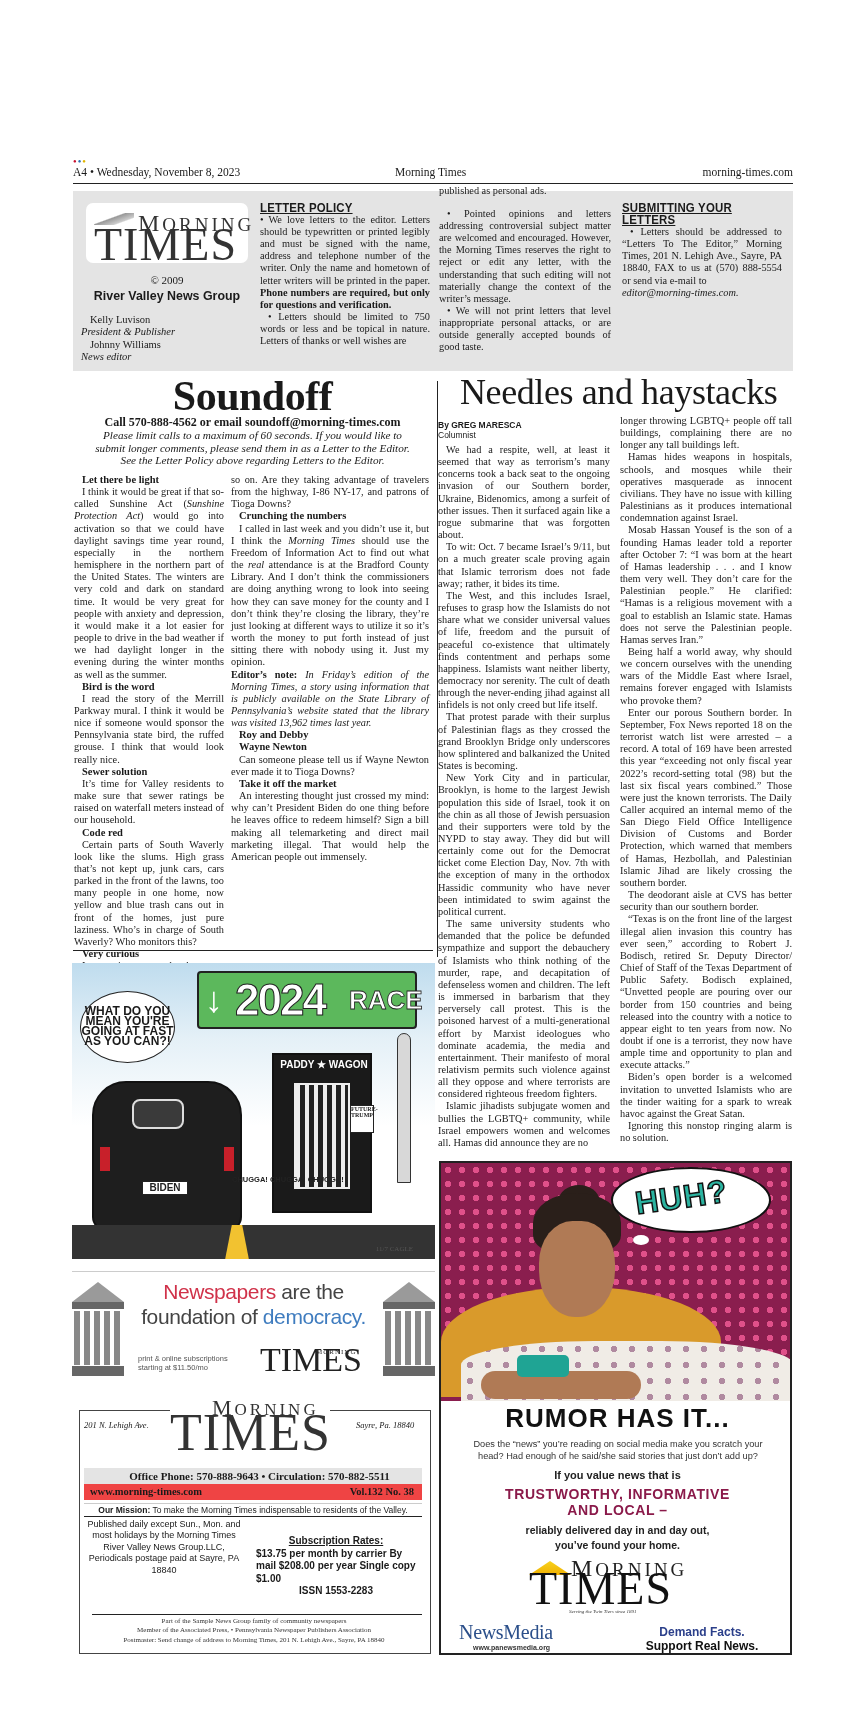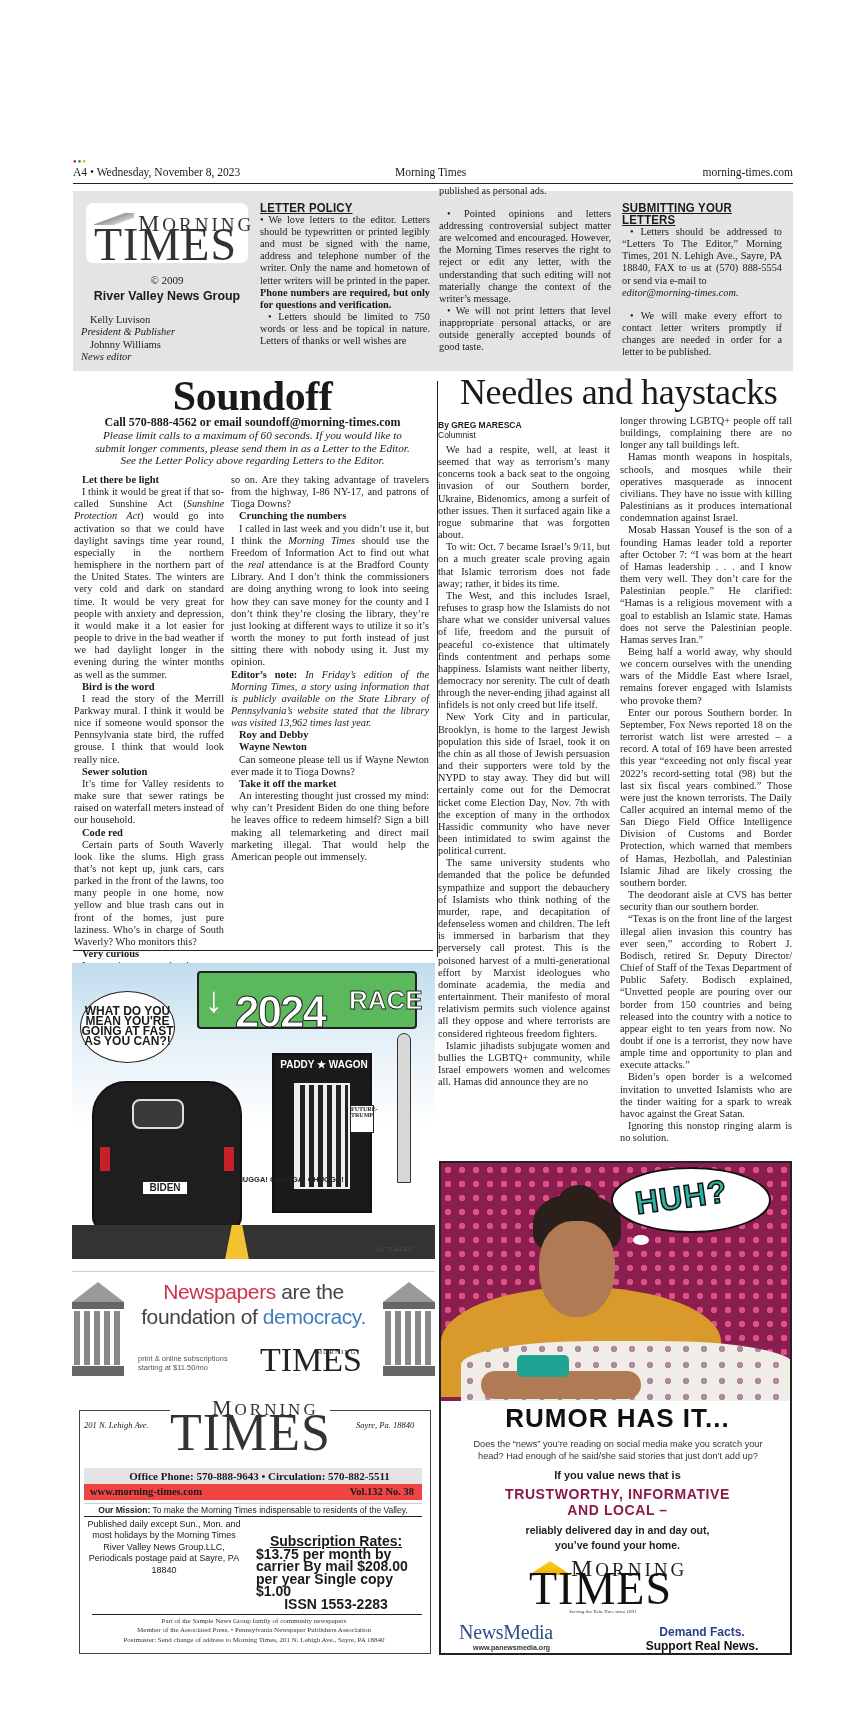--- a/index.html
+++ b/index.html
@@ -55,21 +55,21 @@
   .byline { left: 438px; top: 420px; font-family: "Liberation Sans", sans-serif; font-size: 8.5px; line-height: 10px; }
   .byline b { font-weight: bold; }
   .nd-col { font-size: 10.3px; line-height: 12.15px; }
   .nd1 { left: 438px; top: 444px; width: 172px; }
   .nd2 { left: 620px; top: 415px; width: 172px; }
 
   
   .cartoon { left: 72px; top: 963px; width: 363px; height: 296px; overflow: hidden; background: linear-gradient(180deg, #bfdcee 0%, #e4f0f7 25%, #fff 55%); }
   .sign { position: absolute; left: 125px; top: 8px; width: 220px; height: 58px; background: #5cb85c; border: 2px solid #222; border-radius: 4px; color: #fff; font-weight: bold; font-family: "Liberation Sans", sans-serif; }
   .sign .arrow { position: absolute; left: 6px; top: 6px; font-size: 36px; }
-  .sign .yr { position: absolute; left: 36px; top: 2px; font-size: 44px; letter-spacing: -2px; margin-top: 12px; -webkit-text-stroke: 1px #222; }
+  .sign .yr { position: absolute; left: 36px; top: 2px; font-size: 44px; letter-spacing: -2px; -webkit-text-stroke: 1px #222; }
   .sign .race { position: absolute; left: 150px; top: 12px; font-size: 26px; -webkit-text-stroke: 0.8px #222; }
   .sign-pole { position: absolute; left: 325px; top: 70px; width: 14px; height: 150px; background: #d8d8d8; border: 1.5px solid #333; border-radius: 10px 10px 0 0; }
   .bubble { position: absolute; left: 8px; top: 28px; width: 95px; height: 72px; background: #fff; border: 1.5px solid #222; border-radius: 50%; font-family: "Liberation Sans", sans-serif; font-weight: bold; font-size: 12px; text-align: center; line-height: 10px; padding-top: 14px; }
   .limo { position: absolute; left: 20px; top: 118px; width: 150px; height: 150px; background: #1e1e1e; border-radius: 34px 34px 14px 14px; border: 2px solid #111; }
   .limo .win { position: absolute; left: 38px; top: 16px; width: 52px; height: 30px; background: #3a3a3a; border: 2px solid #ddd; border-radius: 8px; }
   .limo .tl { position: absolute; top: 64px; width: 10px; height: 24px; background: #c8202a; }
   .limo .plate { position: absolute; left: 48px; top: 98px; width: 46px; height: 14px; background: #fff; border: 1px solid #222; color: #222; font-size: 10px; font-weight: bold; text-align: center; font-family: "Liberation Sans", sans-serif; line-height: 12px; }
   .wagon { position: absolute; left: 200px; top: 90px; width: 100px; height: 160px; background: #1a1a1a; border: 2px solid #111; }
   .wagon .lbl { position: absolute; left: 2px; top: 4px; width: 96px; color: #fff; font-size: 10px; font-weight: bold; text-align: center; font-family: "Liberation Sans", sans-serif; }
   .wagon .door { position: absolute; left: 20px; top: 28px; width: 56px; height: 106px; background: repeating-linear-gradient(90deg, #eee 0 4px, #222 4px 9px); border: 2px solid #eee; }
@@ -102,21 +102,21 @@
   .bl-logo .morning .cap { font-size: 22px; }
   .bl-logo .times { position: absolute; left: 0; top: 12px; font-size: 52px; color: #333; line-height: 52px; letter-spacing: 1px; }
   .bl-addr-l { left: 84px; top: 1420px; font-size: 8.5px; font-style: italic; }
   .bl-addr-r { left: 356px; top: 1420px; font-size: 8.5px; font-style: italic; }
   .bl-phone { left: 84px; top: 1468px; width: 338px; height: 16px; background: #e4e4e4; text-align: center; font-size: 11px; font-weight: bold; line-height: 16px; padding-left: 13px; }
   .bl-web { left: 84px; top: 1484px; width: 338px; height: 16px; background: #ef4444; font-size: 10.5px; font-weight: bold; line-height: 16px; padding: 0 6px; }
   .bl-web .vol { position: absolute; right: 8px; top: 0; }
   .bl-mission { left: 84px; top: 1503px; width: 338px; font-family: "Liberation Sans", sans-serif; font-size: 8.5px; text-align: center; line-height: 12px; border-bottom: 1px solid #222; border-top: 1px solid #ccc; }
   .bl-mission b { font-weight: bold; }
   .bl-pub { left: 84px; top: 1519px; width: 160px; font-family: "Liberation Sans", sans-serif; font-size: 9px; text-align: center; line-height: 11.4px; }
-  .bl-subs { left: 256px; top: 1535px; width: 160px; font-family: "Liberation Sans", sans-serif; font-size: 14px; font-weight: bold; line-height: 12.5px; }
+  .bl-subs { left: 256px; top: 1535px; width: 160px; font-family: "Liberation Sans", sans-serif; font-size: 10px; font-weight: bold; line-height: 12.5px; }
   .bl-subs .h { display: block; text-align: center; text-decoration: underline; }
   .bl-subs .issn { display: block; text-align: center; }
   .bl-rule { left: 92px; top: 1614px; width: 330px; height: 1px; background: #222; }
   .bl-foot { left: 84px; top: 1617px; width: 340px; text-align: center; font-size: 7px; line-height: 9.4px; color: #333; }
 
   
   .huh-ad { left: 439px; top: 1161px; width: 353px; height: 494px; border: 2px solid #222; overflow: hidden; background: #fff; }
   .huh-photo { position: absolute; left: 0; top: 0; width: 353px; height: 238px; background-color: #8a1e4e; background-image: radial-gradient(circle, #e0508a 3px, transparent 3.5px); background-size: 14px 14px; }
   .huh-bubble { position: absolute; left: 170px; top: 4px; width: 160px; height: 66px; background: #fff; border: 2px solid #111; border-radius: 50%; }
   .huh-bubble .t { position: absolute; left: 22px; top: 10px; font-family: "Liberation Sans", sans-serif; font-weight: bold; font-size: 32px; color: #2bb3a0; -webkit-text-stroke: 1.5px #111; transform: rotate(-8deg); letter-spacing: 1px; }
@@ -180,21 +180,20 @@
     <p>published as personal ads.</p>
     <p style="height:11px"></p>
     <p class="j b">• Pointed opinions and letters addressing controversial subject matter are welcomed and encouraged. However, the Morning Times reserves the right to reject or edit any letter, with the understanding that such editing will not materially change the context of the writer’s message.</p>
     <p class="j b">• We will not print letters that level inappropriate personal attacks, or are outside generally accepted bounds of good taste.</p>
   </div>
   <div class="abs lp3 col-txt">
     <div class="policy-h">SUBMITTING YOUR LETTERS</div>
     <p class="j b">• Letters should be addressed to “Letters To The Editor,” Morning Times, 201 N. Lehigh Ave., Sayre, PA 18840, FAX to us at (570) 888-5554 or send via e-mail to</p>
     <p><i>editor@morning-times.com</i>.</p>
     <p style="height:11px"></p>
-    <p class="j b">• We will make every effort to contact letter writers promptly if changes are needed in order for a letter to be published.</p>
   </div>
 </div>
 
 <div class="abs soundoff-title">Soundoff</div>
 <div class="abs soundoff-call">Call 570-888-4562 or email soundoff@morning-times.com</div>
 <div class="abs soundoff-note">
   <div>Please limit calls to a maximum of 60 seconds. If you would like to</div>
   <div>submit longer comments, please send them in as a Letter to the Editor.</div>
   <div>See the Letter Policy above regarding Letters to the Editor.</div>
 </div>
@@ -229,27 +228,28 @@
 
 <div class="abs needles-title">Needles and haystacks</div>
 <div class="abs byline">
   <div><b>By GREG MARESCA</b></div>
   <div>Columnist</div>
 </div>
 <div class="abs nd-col nd1 j">
   <p class="b">We had a respite, well, at least it seemed that way as terrorism’s many concerns took a back seat to the ongoing invasion of our Southern border, Ukraine, Bidenomics, among a surfeit of other issues. Then it surfaced again like a rogue submarine that was forgotten about.</p>
   <p class="b">To wit: Oct. 7 became Israel’s 9/11, but on a much greater scale proving again that Islamic terrorism does not fade away; rather, it bides its time.</p>
   <p class="b">The West, and this includes Israel, refuses to grasp how the Islamists do not share what we consider universal values of life, freedom and the pursuit of peaceful co-existence that ultimately finds contentment and perhaps some happiness. Islamists want neither liberty, democracy nor serenity. The cult of death through the never-ending jihad against all infidels is not only creed but life itself.</p>
+  <p class="b">That protest parade with their surplus of Palestinian flags as they crossed the grand Brooklyn Bridge only underscores how splintered and balkanized the United States is becoming.</p>
   <p class="b">New York City and in particular, Brooklyn, is home to the largest Jewish population this side of Israel, took it on the chin as all those of Jewish persuasion and their supporters were told by the NYPD to stay away. They did but will certainly come out for the Democrat ticket come Election Day, Nov. 7th with the exception of many in the orthodox Hassidic community who have never been intimidated to swim against the political current.</p>
   <p class="b">The same university students who demanded that the police be defunded sympathize and support the debauchery of Islamists who think nothing of the murder, rape, and decapitation of defenseless women and children. The left is immersed in barbarism that they perversely call protest. This is the poisoned harvest of a multi-generational effort by Marxist ideologues who dominate academia, the media and entertainment. Their manifesto of moral relativism permits such violence against all they oppose and where terrorists are considered righteous freedom fighters.</p>
   <p class="b">Islamic jihadists subjugate women and bullies the LGBTQ+ community, while Israel empowers women and welcomes all. Hamas did announce they are no</p>
 </div>
 <div class="abs nd-col nd2 j">
   <p>longer throwing LGBTQ+ people off tall buildings, complaining there are no longer any tall buildings left.</p>
-  <p class="b">Hamas month weapons in hospitals, schools, and mosques while their operatives masquerade as innocent civilians. They have no issue with killing Palestinians as it produces international condemnation against Israel.</p>
+  <p class="b">Hamas hides weapons in hospitals, schools, and mosques while their operatives masquerade as innocent civilians. They have no issue with killing Palestinians as it produces international condemnation against Israel.</p>
   <p class="b">Mosab Hassan Yousef is the son of a founding Hamas leader told a reporter after October 7: “I was born at the heart of Hamas leadership . . . and I know them very well. They don’t care for the Palestinian people.” He clarified: “Hamas is a religious movement with a goal to establish an Islamic state. Hamas does not serve the Palestinian people. Hamas serves Iran.”</p>
   <p class="b">Being half a world away, why should we concern ourselves with the unending wars of the Middle East where Israel, remains forever engaged with Islamists who provoke them?</p>
   <p class="b">Enter our porous Southern border. In September, Fox News reported 18 on the terrorist watch list were arrested – a record. A total of 169 have been arrested this year “exceeding not only fiscal year 2022’s record-setting total (98) but the last six fiscal years combined.” Those were just the known terrorists. The Daily Caller acquired an internal memo of the San Diego Field Office Intelligence Division of Customs and Border Protection, which warned that members of Hamas, Hezbollah, and Palestinian Islamic Jihad are likely crossing the southern border.</p>
   <p class="b">The deodorant aisle at CVS has better security than our southern border.</p>
   <p class="b">“Texas is on the front line of the largest illegal alien invasion this country has ever seen,” according to Robert J. Bodisch, retired Sr. Deputy Director/ Chief of Staff of the Texas Department of Public Safety. Bodisch explained, “Unvetted people are pouring over our border from 150 countries and being released into the country with a notice to appear eight to ten years from now. No doubt if one is a terrorist, they now have ample time and opportunity to plan and execute attacks.”</p>
   <p class="b">Biden’s open border is a welcomed invitation to unvetted Islamists who are the tinder waiting for a spark to wreak havoc against the Great Satan.</p>
   <p class="b">Ignoring this nonstop ringing alarm is no solution.</p>
 </div>
 
 <div class="abs cartoon">

